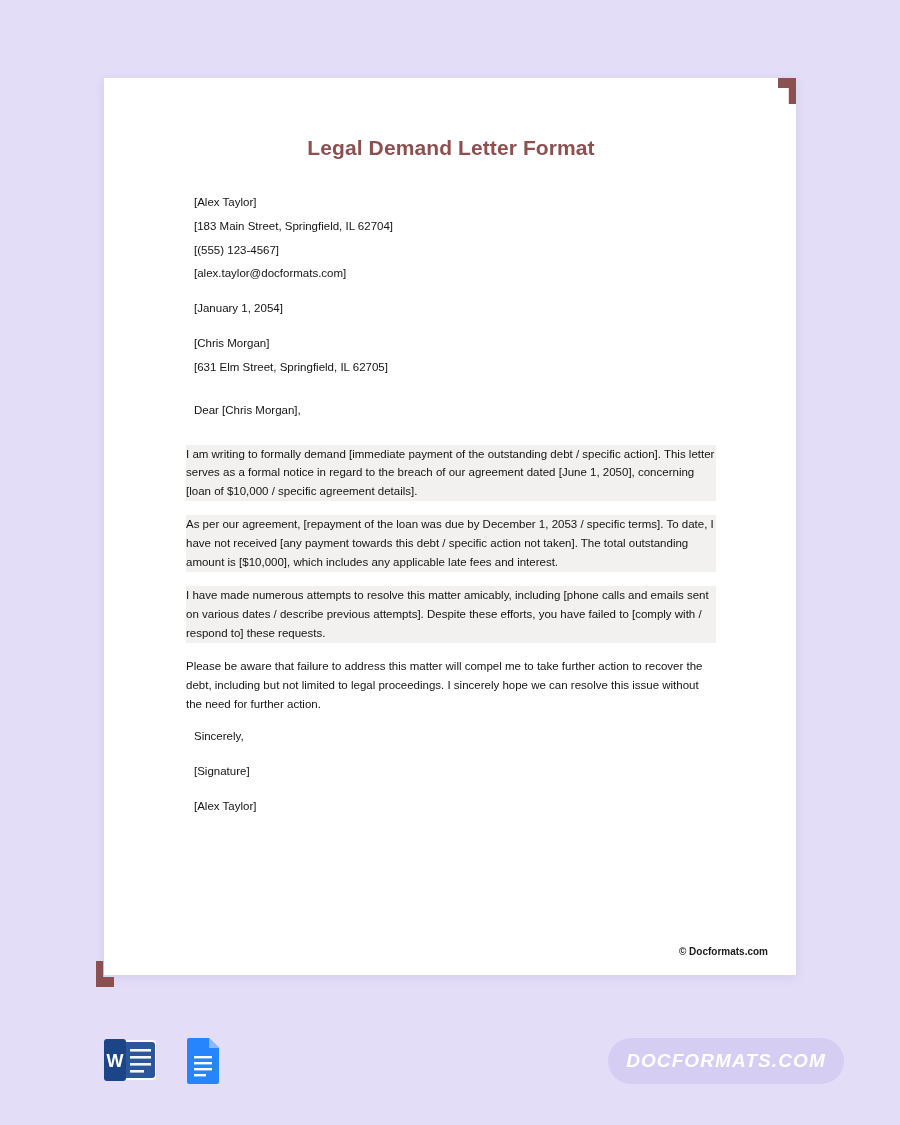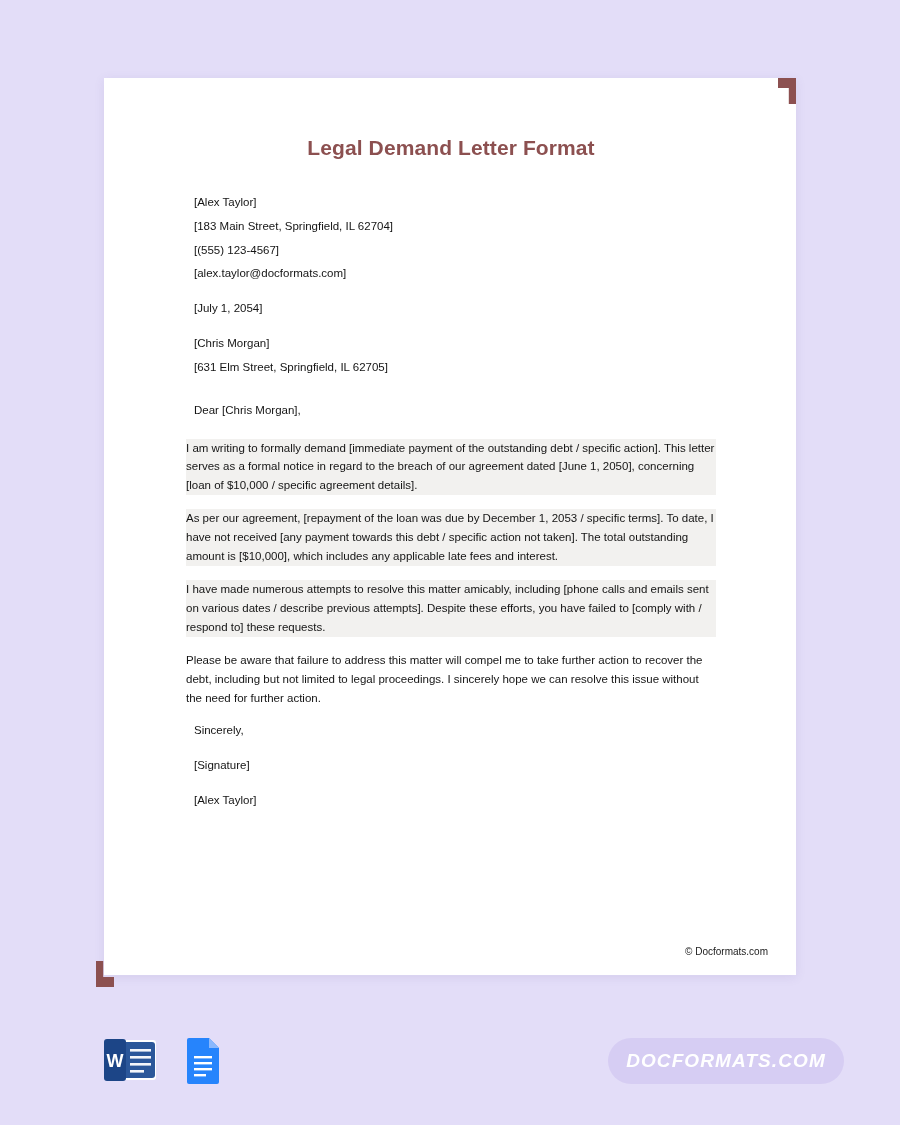--- a/index.html
+++ b/index.html
@@ -78,32 +78,32 @@
     color: #141414;
     line-height: 1.55;
     margin: 0 0 9px 8px;
   }
   .line.tight { margin-bottom: 6px; }
   .gap-sm { height: 8px; }
   .para {
     font-size: 11.5px;
     color: #141414;
     line-height: 1.65;
-    margin: 2px 0 14px 0;
+    margin: 8px 0 14px 0;
     text-align: left;
   }
   .hl { background: #f2f1ef; }
   b { font-weight: bold; }
   .footer {
     position: absolute;
     right: 28px;
     bottom: 18px;
     font-size: 10px;
     color: #1a1a1a;
-    font-weight: normal;
+    font-weight: bold;
   }
   
   .icons {
     position: absolute;
     left: 98px;
     top: 1028px;
     display: flex;
     align-items: center;
     gap: 10px;
   }
@@ -147,21 +147,21 @@
     <div class="doc-body">
 
       <h1 class="doc-title">Legal Demand Letter Format</h1>
 
       <p class="line tight">[Alex Taylor]</p>
       <p class="line tight">[183 Main Street, Springfield, IL 62704]</p>
       <p class="line tight">[(555) 123-4567]</p>
       <p class="line">[alex.taylor@docformats.com]</p>
 
       <div class="gap-sm"></div>
-      <p class="line">[July 1, 2054]</p>
+      <p class="line">[January 1, 2054]</p>
 
       <div class="gap-sm"></div>
       <p class="line tight">[Chris Morgan]</p>
       <p class="line">[631 Elm Street, Springfield, IL 62705]</p>
 
       <div class="gap-sm"></div>
 
       <div class="gap-sm"></div>
       <p class="line">Dear [Chris Morgan],</p>
 

